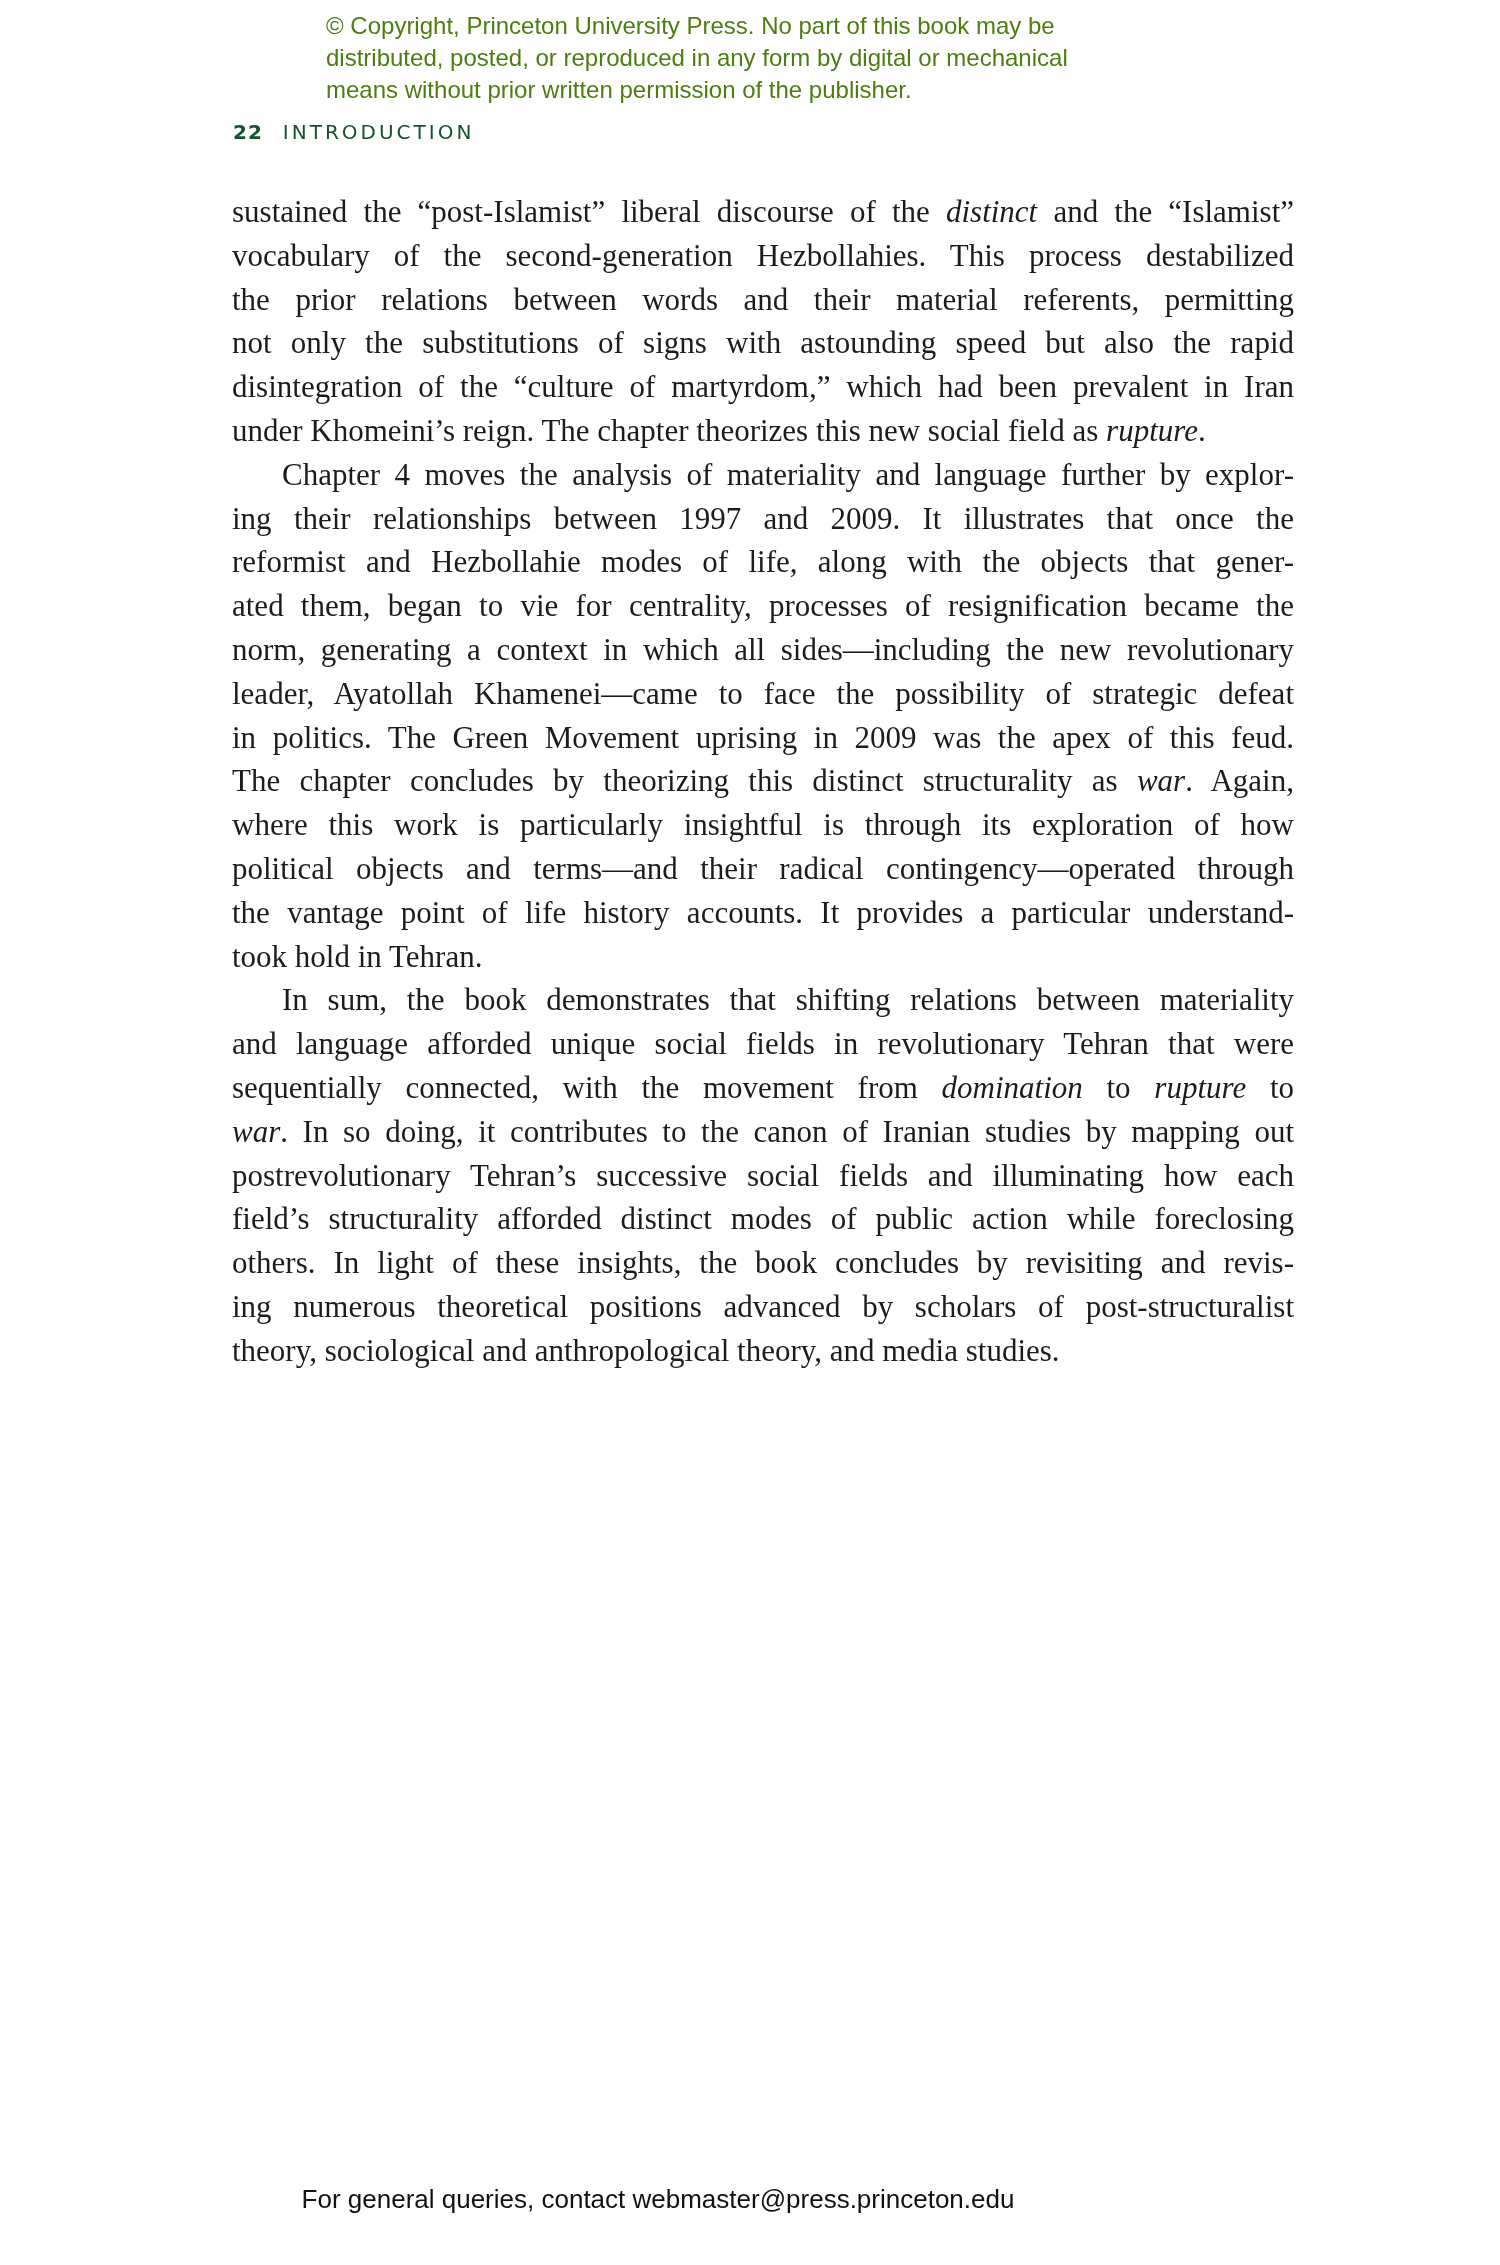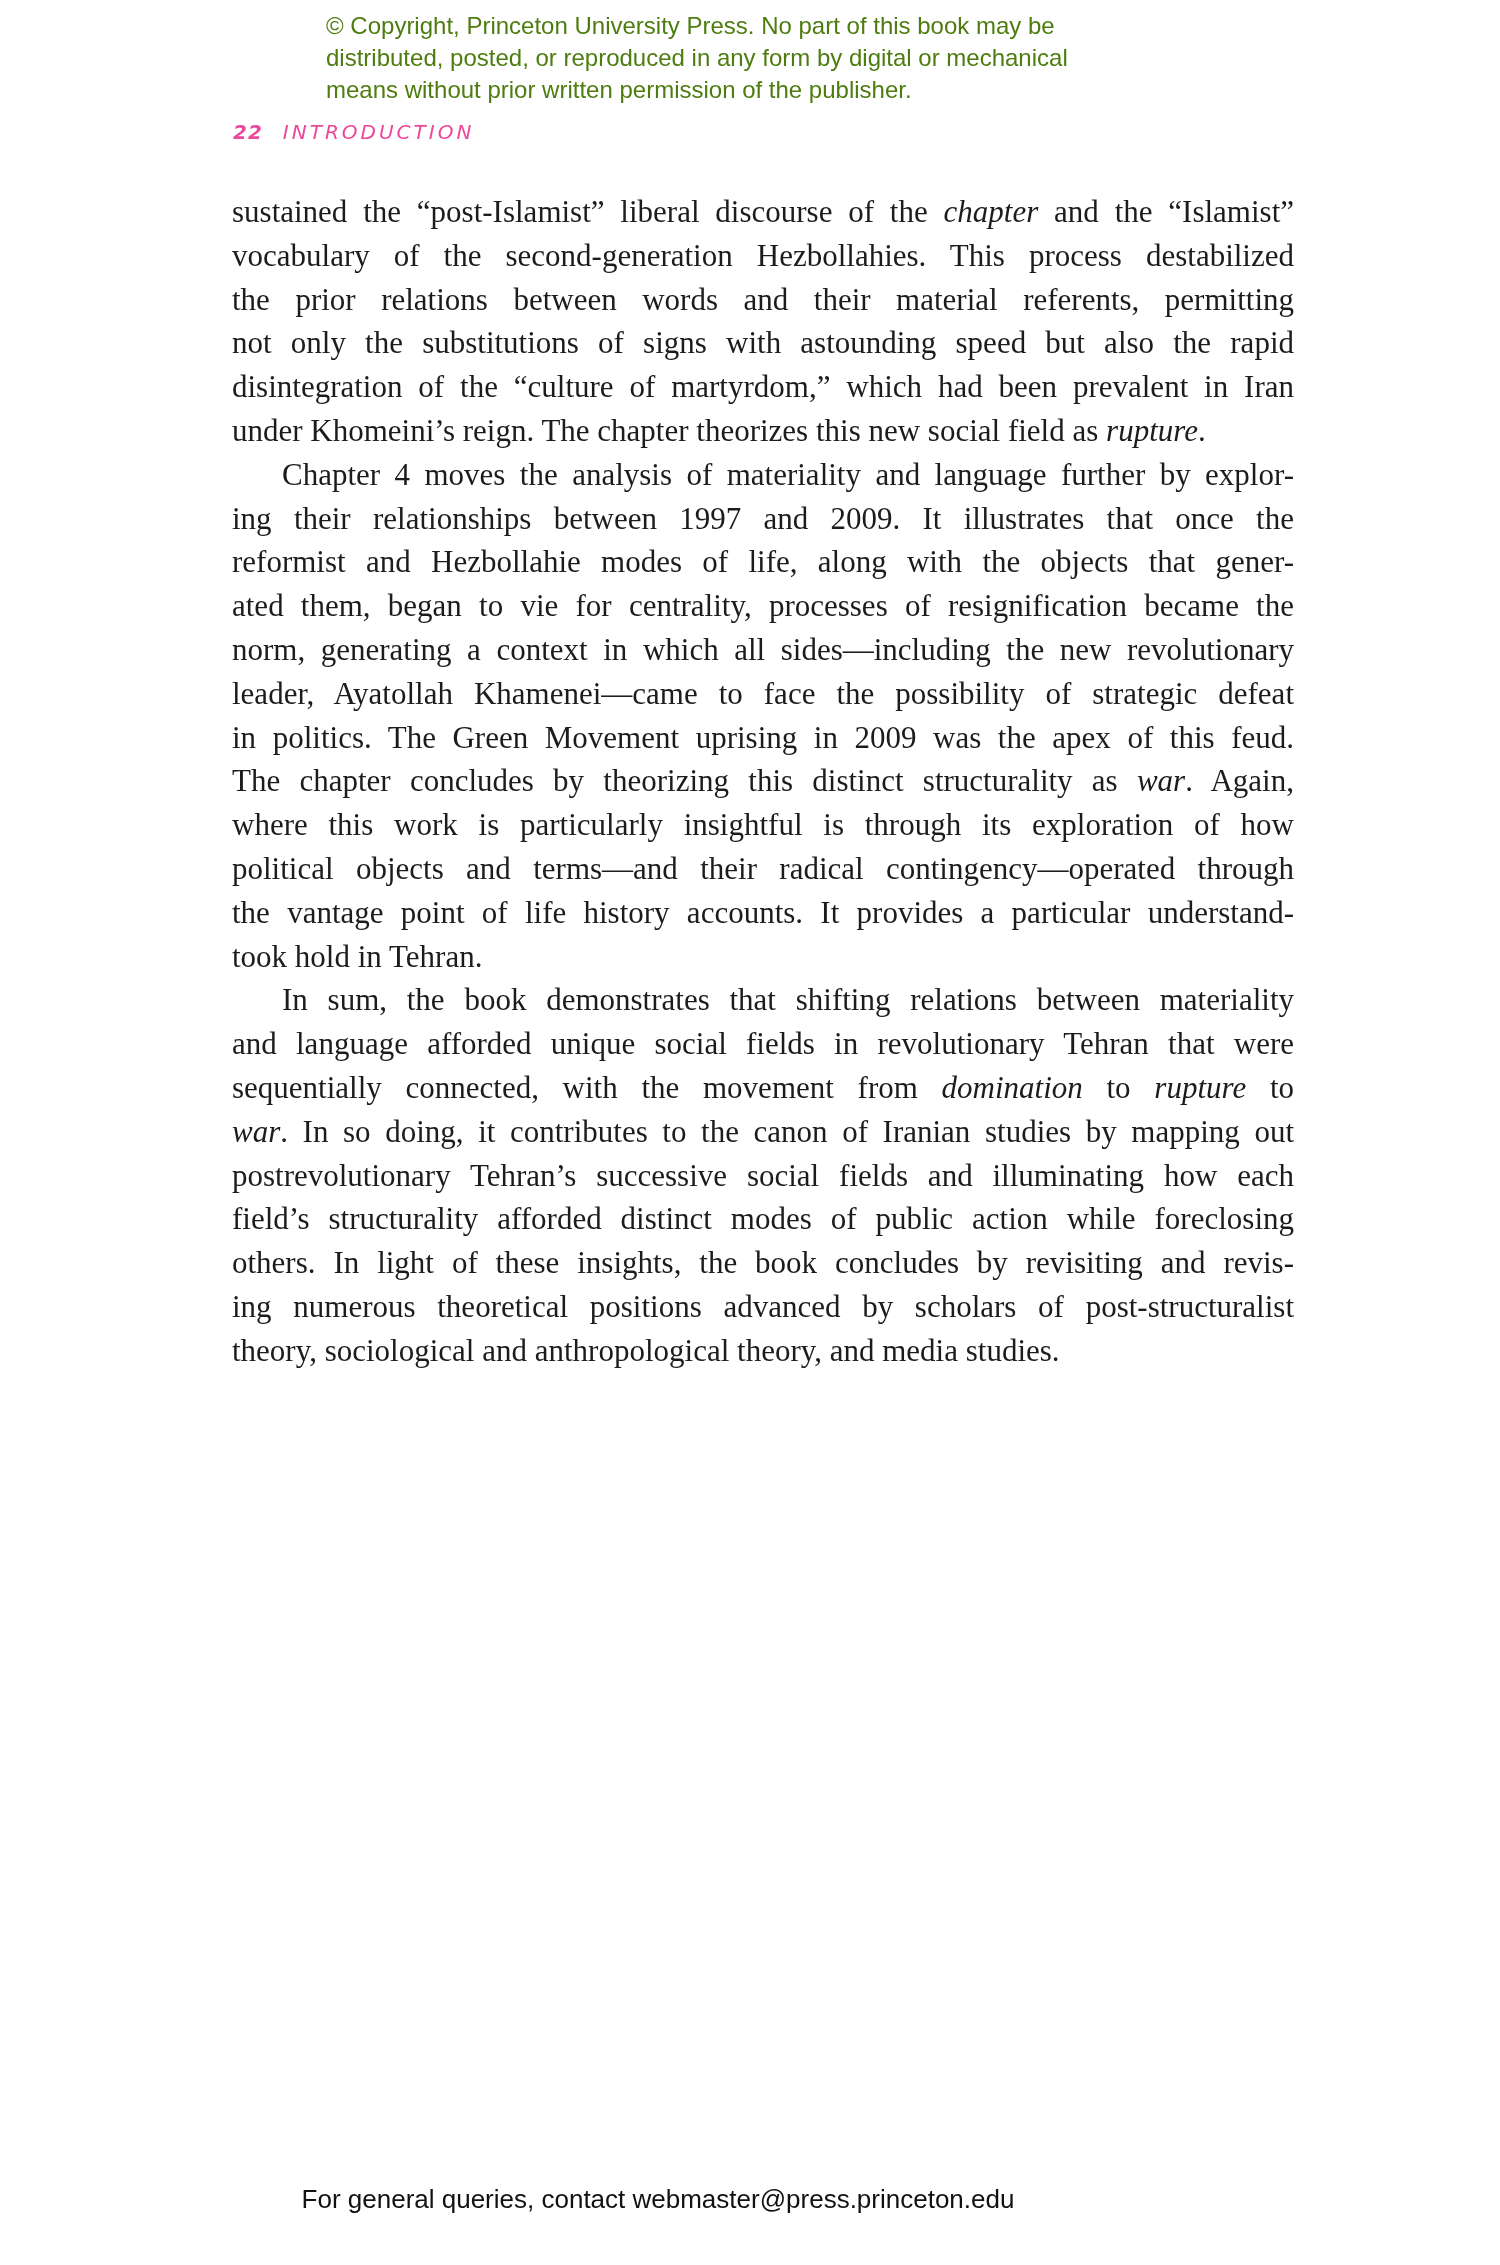--- a/index.html
+++ b/index.html
@@ -4,22 +4,22 @@
 <style>
   html, body { margin: 0; padding: 0; background: #ffffff; }
   body { width: 1500px; height: 2265px; position: relative; overflow: hidden; color: #1a1a1a; }
   .copyright {
     position: absolute; left: 326px; top: 10px; width: 860px;
     font-family: "Liberation Sans", sans-serif; font-size: 24px; line-height: 32px; color: #4d7c0f;
   }
   .copyright div { white-space: nowrap; }
   .running-head {
     position: absolute; left: 233px; top: 118px;
-    font-family: "DejaVu Sans", sans-serif; font-size: 20px; line-height: 28px; color: #ec4899;
-    letter-spacing: 3px; white-space: nowrap; font-style: italic;
+    font-family: "DejaVu Sans", sans-serif; font-size: 20px; line-height: 28px; color: #14532d;
+    letter-spacing: 3px; white-space: nowrap;
   }
   .running-head .folio { font-weight: bold; letter-spacing: 1px; margin-right: 20px; }
   .body-text {
     position: absolute; left: 232px; top: 190px; width: 1062px;
     font-family: "Liberation Serif", serif; font-size: 31px; line-height: 43.8px; color: #1c1c1c;
   }
   .line { display: block; height: 43.8px; text-align: justify; text-align-last: justify; white-space: nowrap; overflow: visible; }
   .line.last { text-align-last: left; }
   .line.indent { padding-left: 50px; }
   .line-inner { display: block; text-align: justify; text-align-last: justify; white-space: normal; }
@@ -39,21 +39,21 @@
   <div>means without prior written permission of the publisher.</div>
 </div>
 
 <div class="running-head">
   <span class="folio">22</span><span>INTRODUCTION</span>
 </div>
 
 <div class="body-text" id="body-text">
     <div>
       <span class="line">
-        <span class="line-inner"><span>sustained the “post-Islamist” liberal discourse of the </span><em>chapter</em><span> and the “Islamist”</span></span>
+        <span class="line-inner"><span>sustained the “post-Islamist” liberal discourse of the </span><em>distinct</em><span> and the “Islamist”</span></span>
       </span>
       <span class="line">
         <span class="line-inner"><span>vocabulary of the second-generation Hezbollahies. This process destabilized</span></span>
       </span>
       <span class="line">
         <span class="line-inner"><span>the prior relations between words and their material referents, permitting</span></span>
       </span>
       <span class="line">
         <span class="line-inner"><span>not only the substitutions of signs with astounding speed but also the rapid</span></span>
       </span>

